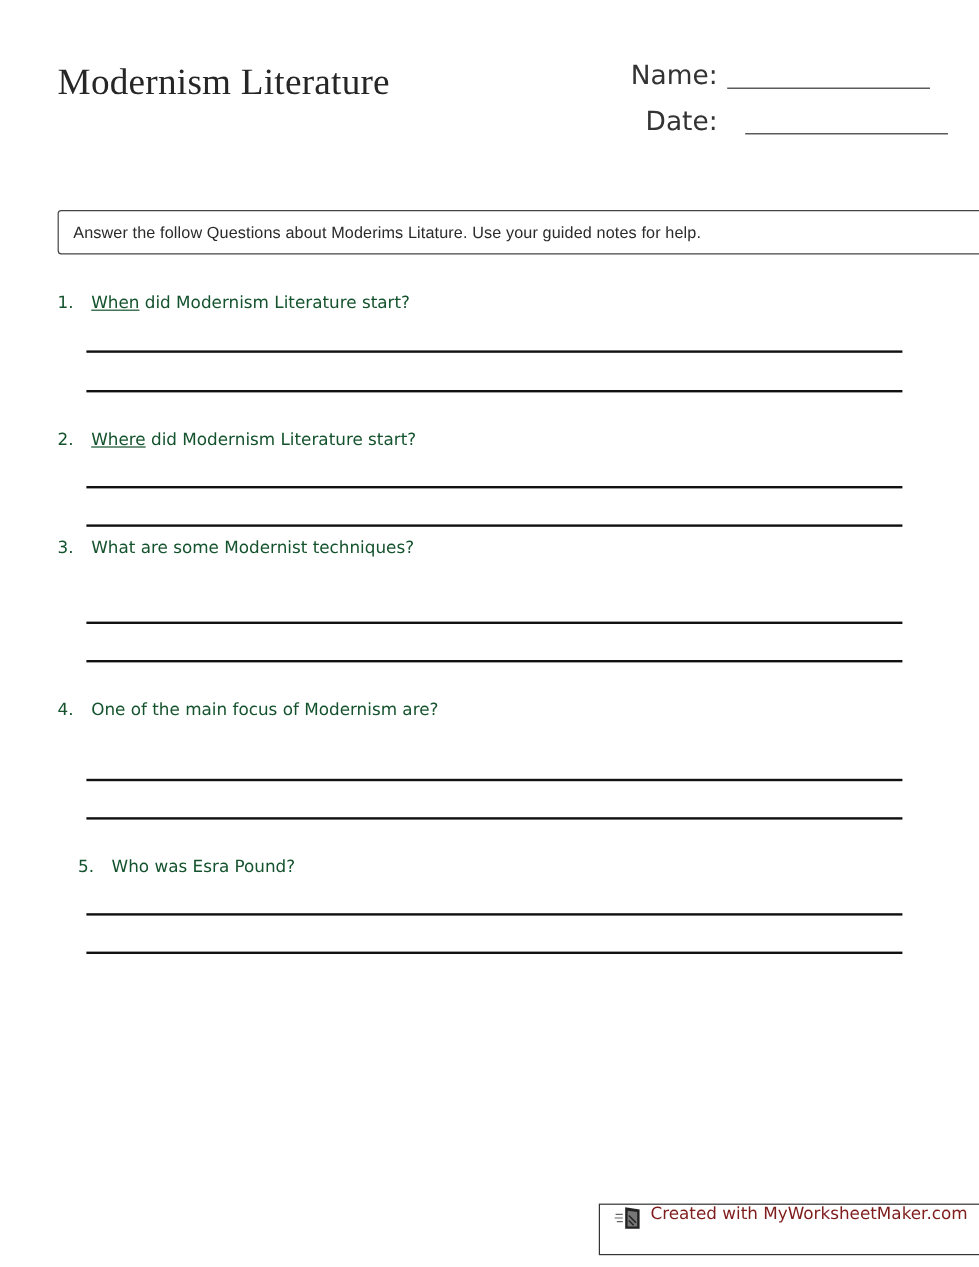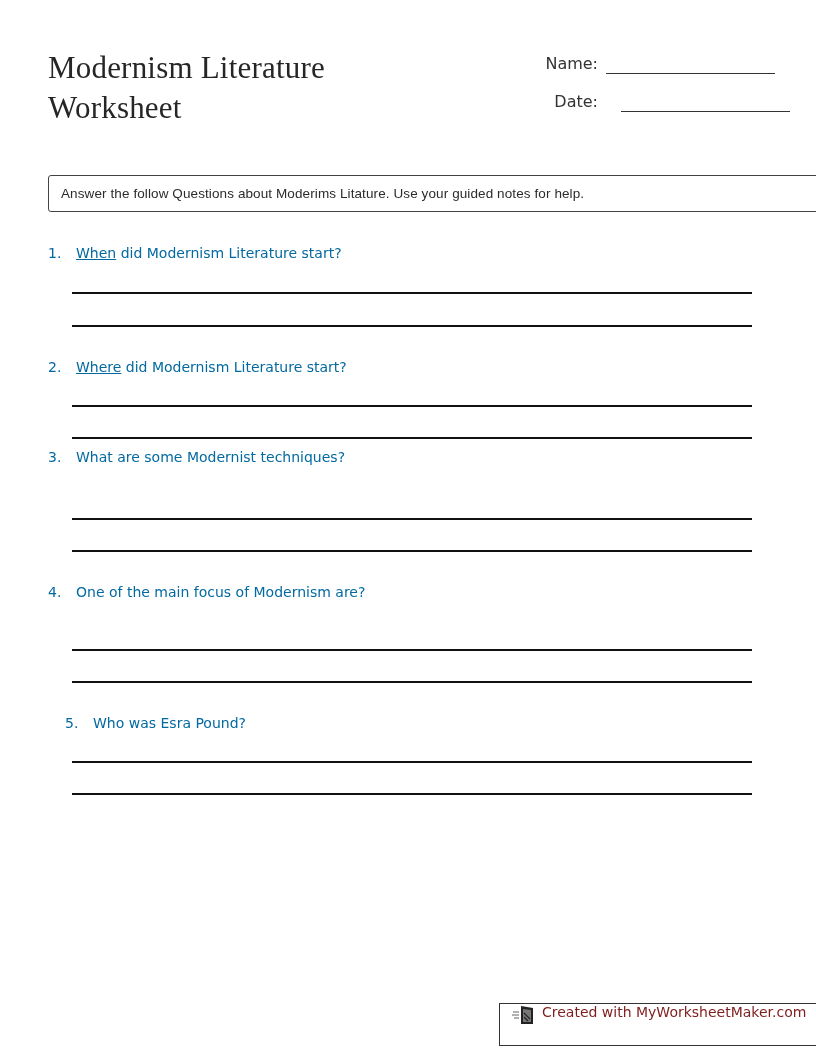--- a/index.html
+++ b/index.html
@@ -2,41 +2,40 @@
 <html><head>
 <meta charset="utf-8">
 <style>
   html, body { margin: 0; padding: 0; background: #ffffff; }
   body { width: 816px; height: 1056px; position: relative; overflow: hidden;
          font-family: "DejaVu Sans", "Liberation Sans", sans-serif; color: #2b2b2b; }
   .title { position: absolute; left: 48px; top: 48px; margin: 0;
            font-size: 31px; line-height: 40px; font-weight: normal; color: #262626; letter-spacing: 0.2px; font-family: Liberation Serif, serif; }
   .title span { display: block; }
   .field { position: absolute; display: flex; align-items: flex-end; }
-  .field-label { font-size: 16px; color: #333; width: 90px; text-align: right; padding-right: 8px; line-height: 20px; }
+  .field-label { font-size: 22px; color: #333; width: 90px; text-align: right; padding-right: 8px; line-height: 20px; }
   .field-line { width: 169px; border-bottom: 1.5px solid #333; height: 16px; }
   .instructions { position: absolute; left: 48px; top: 175px; width: 778px; height: 37px;
                   border: 1.5px solid #444; border-radius: 3px; box-sizing: border-box;
                   font-size: 13.5px; line-height: 35px; padding-left: 12px; color: #2b2b2b;
                   font-family: "Liberation Sans", sans-serif; letter-spacing: 0.1px; }
-  .question { position: absolute; left: 48px; font-size: 14px; color: #0369a1; line-height: 18px; }
+  .question { position: absolute; left: 48px; font-size: 14px; color: #14532d; line-height: 18px; }
   .q-num { display: inline-block; width: 28px; }
   .q-under { text-decoration: underline; }
   .answer-line { position: absolute; left: 72px; width: 680px; height: 0; border-top: 2.5px solid #111; }
   .footer-badge { position: absolute; left: 499px; top: 1003px; width: 324px; height: 43px;
                   border: 1.5px solid #333; box-sizing: border-box; display: flex; 
                   padding-left: 12px; font-size: 14px; color: #7f1d1d; }
   .footer-badge svg { margin-right: 6px; }
 </style>
 </head>
 <body>
 
 <h1 class="title">
   <span>Modernism Literature</span>
-  <span>Worksheet</span>
 </h1>
 
 <div class="field" style="left:508px; top:54px;">
   <span class="field-label">Name:</span>
   <span class="field-line"></span>
 </div>
 <div class="field" style="left:508px; top:92px;gap:15px;">
   <span class="field-label">Date:</span>
   <span class="field-line"></span>
 </div>

